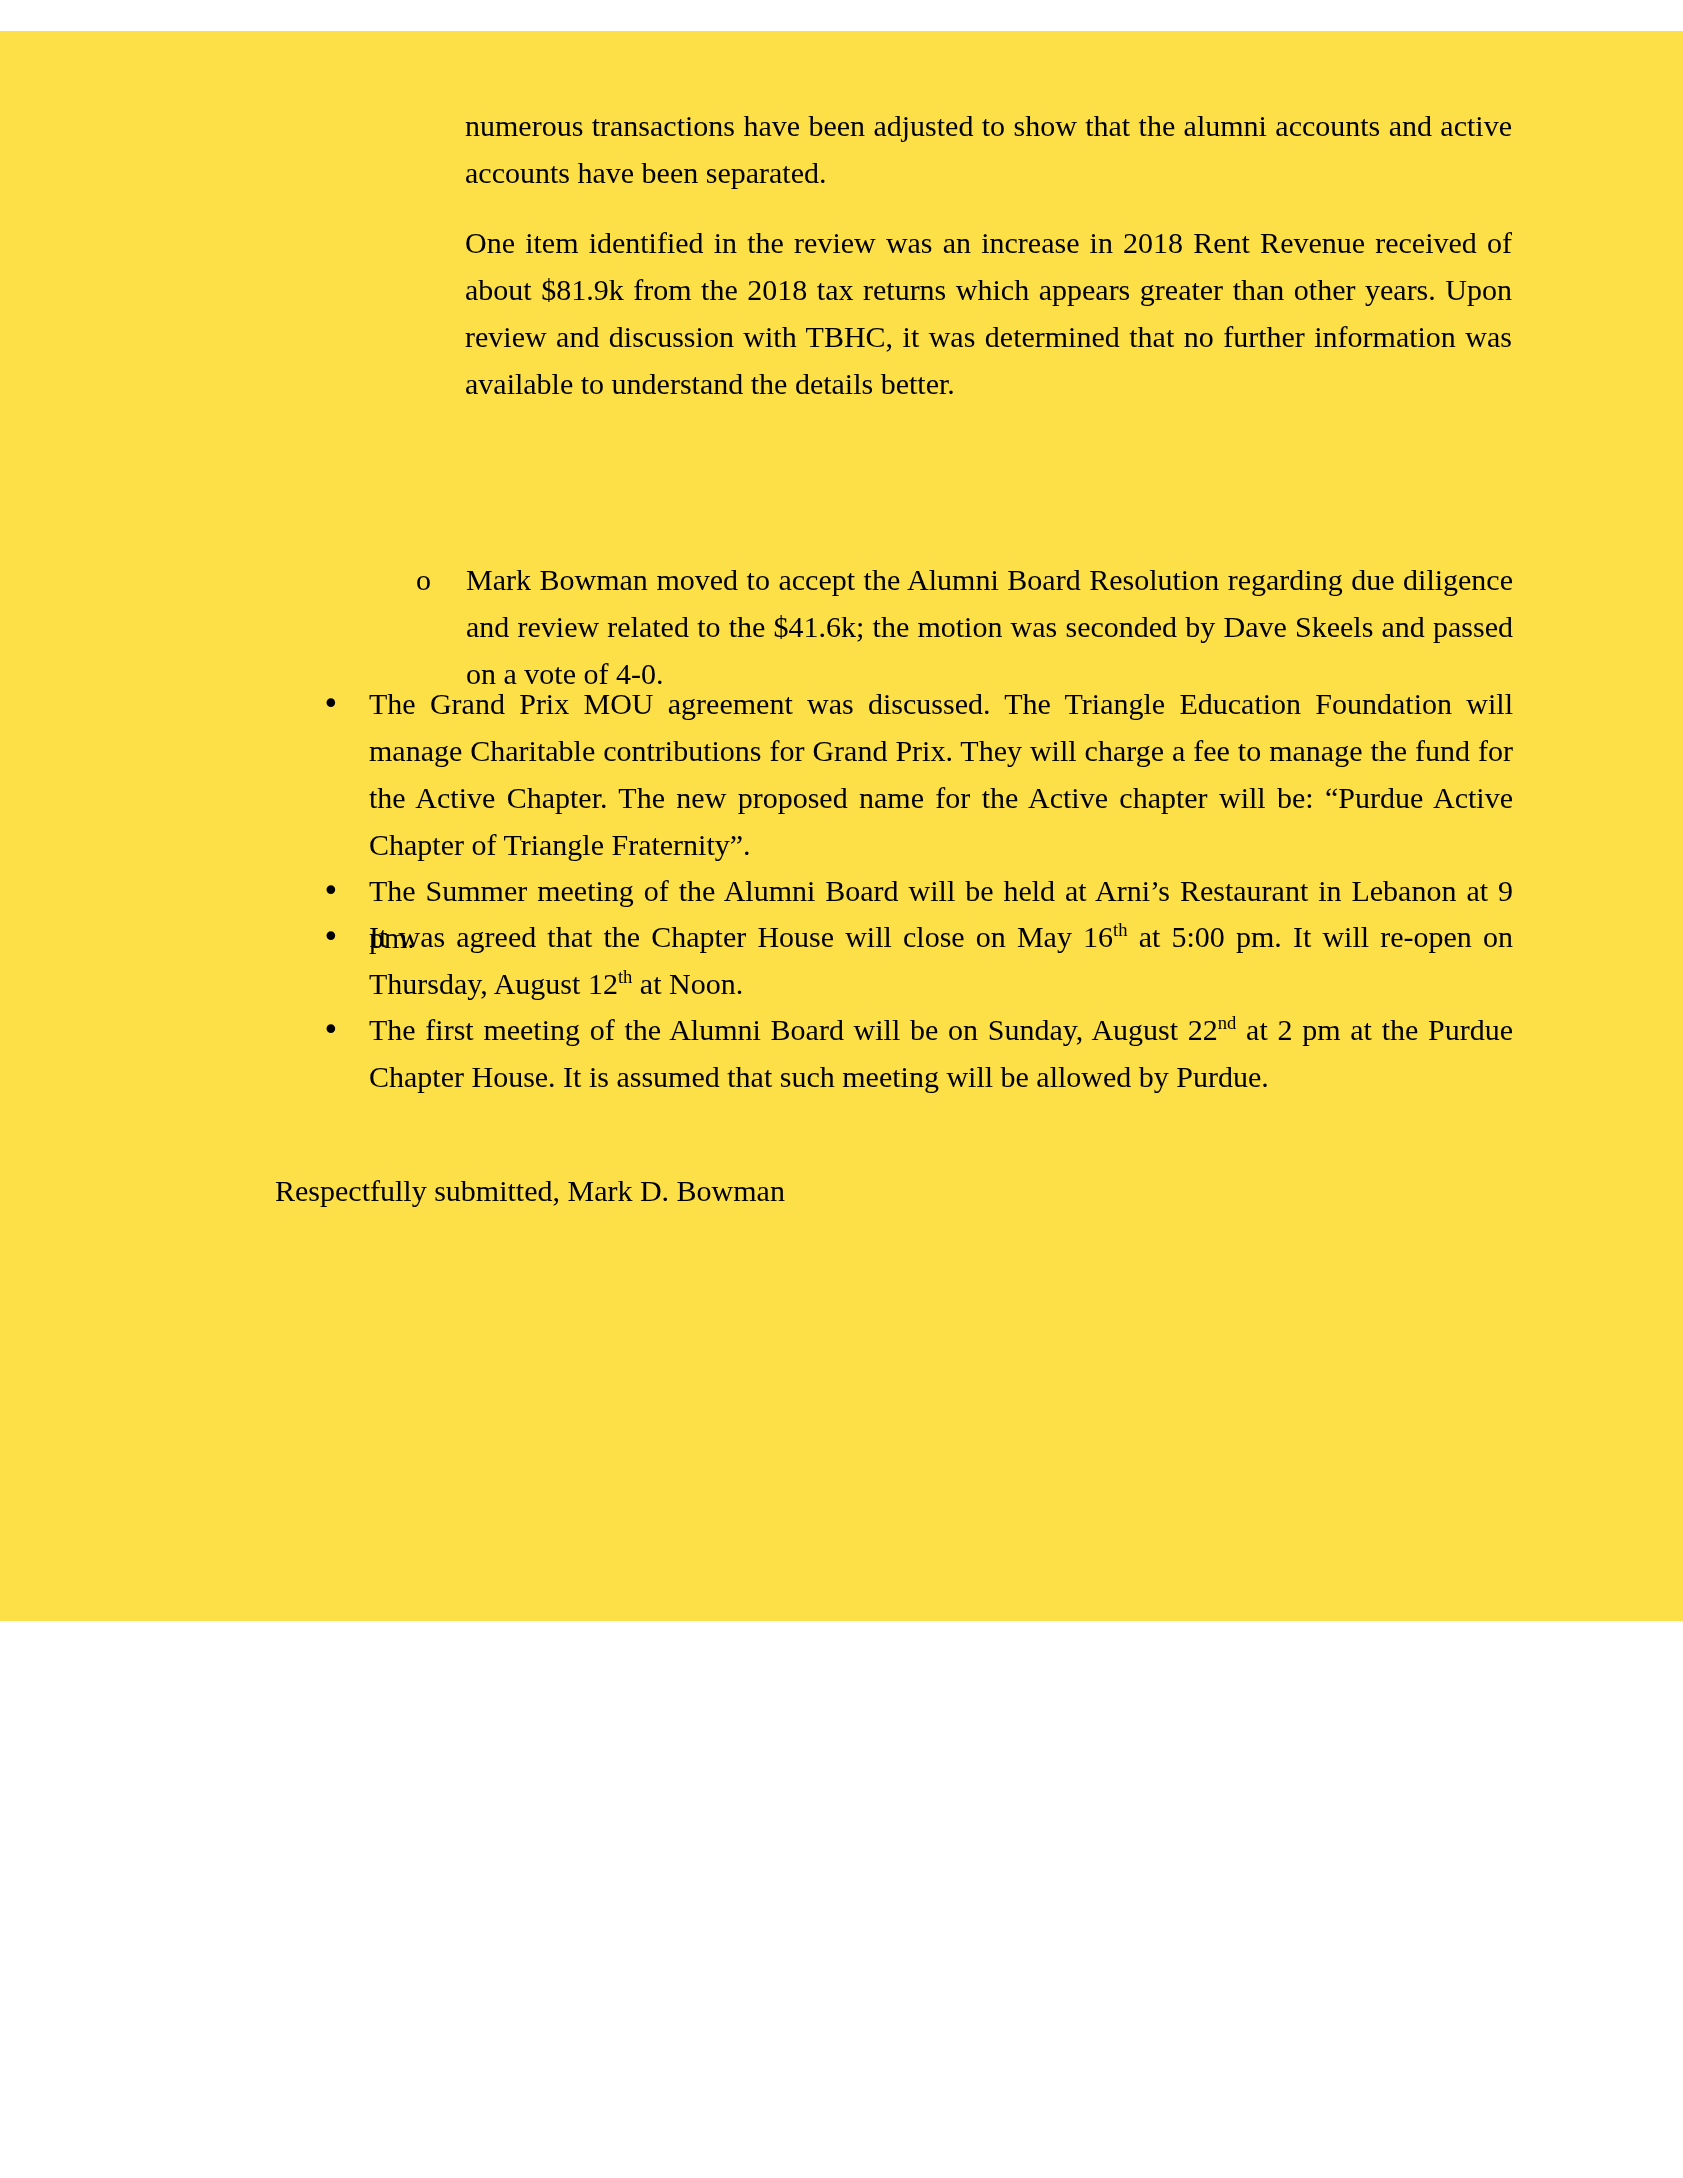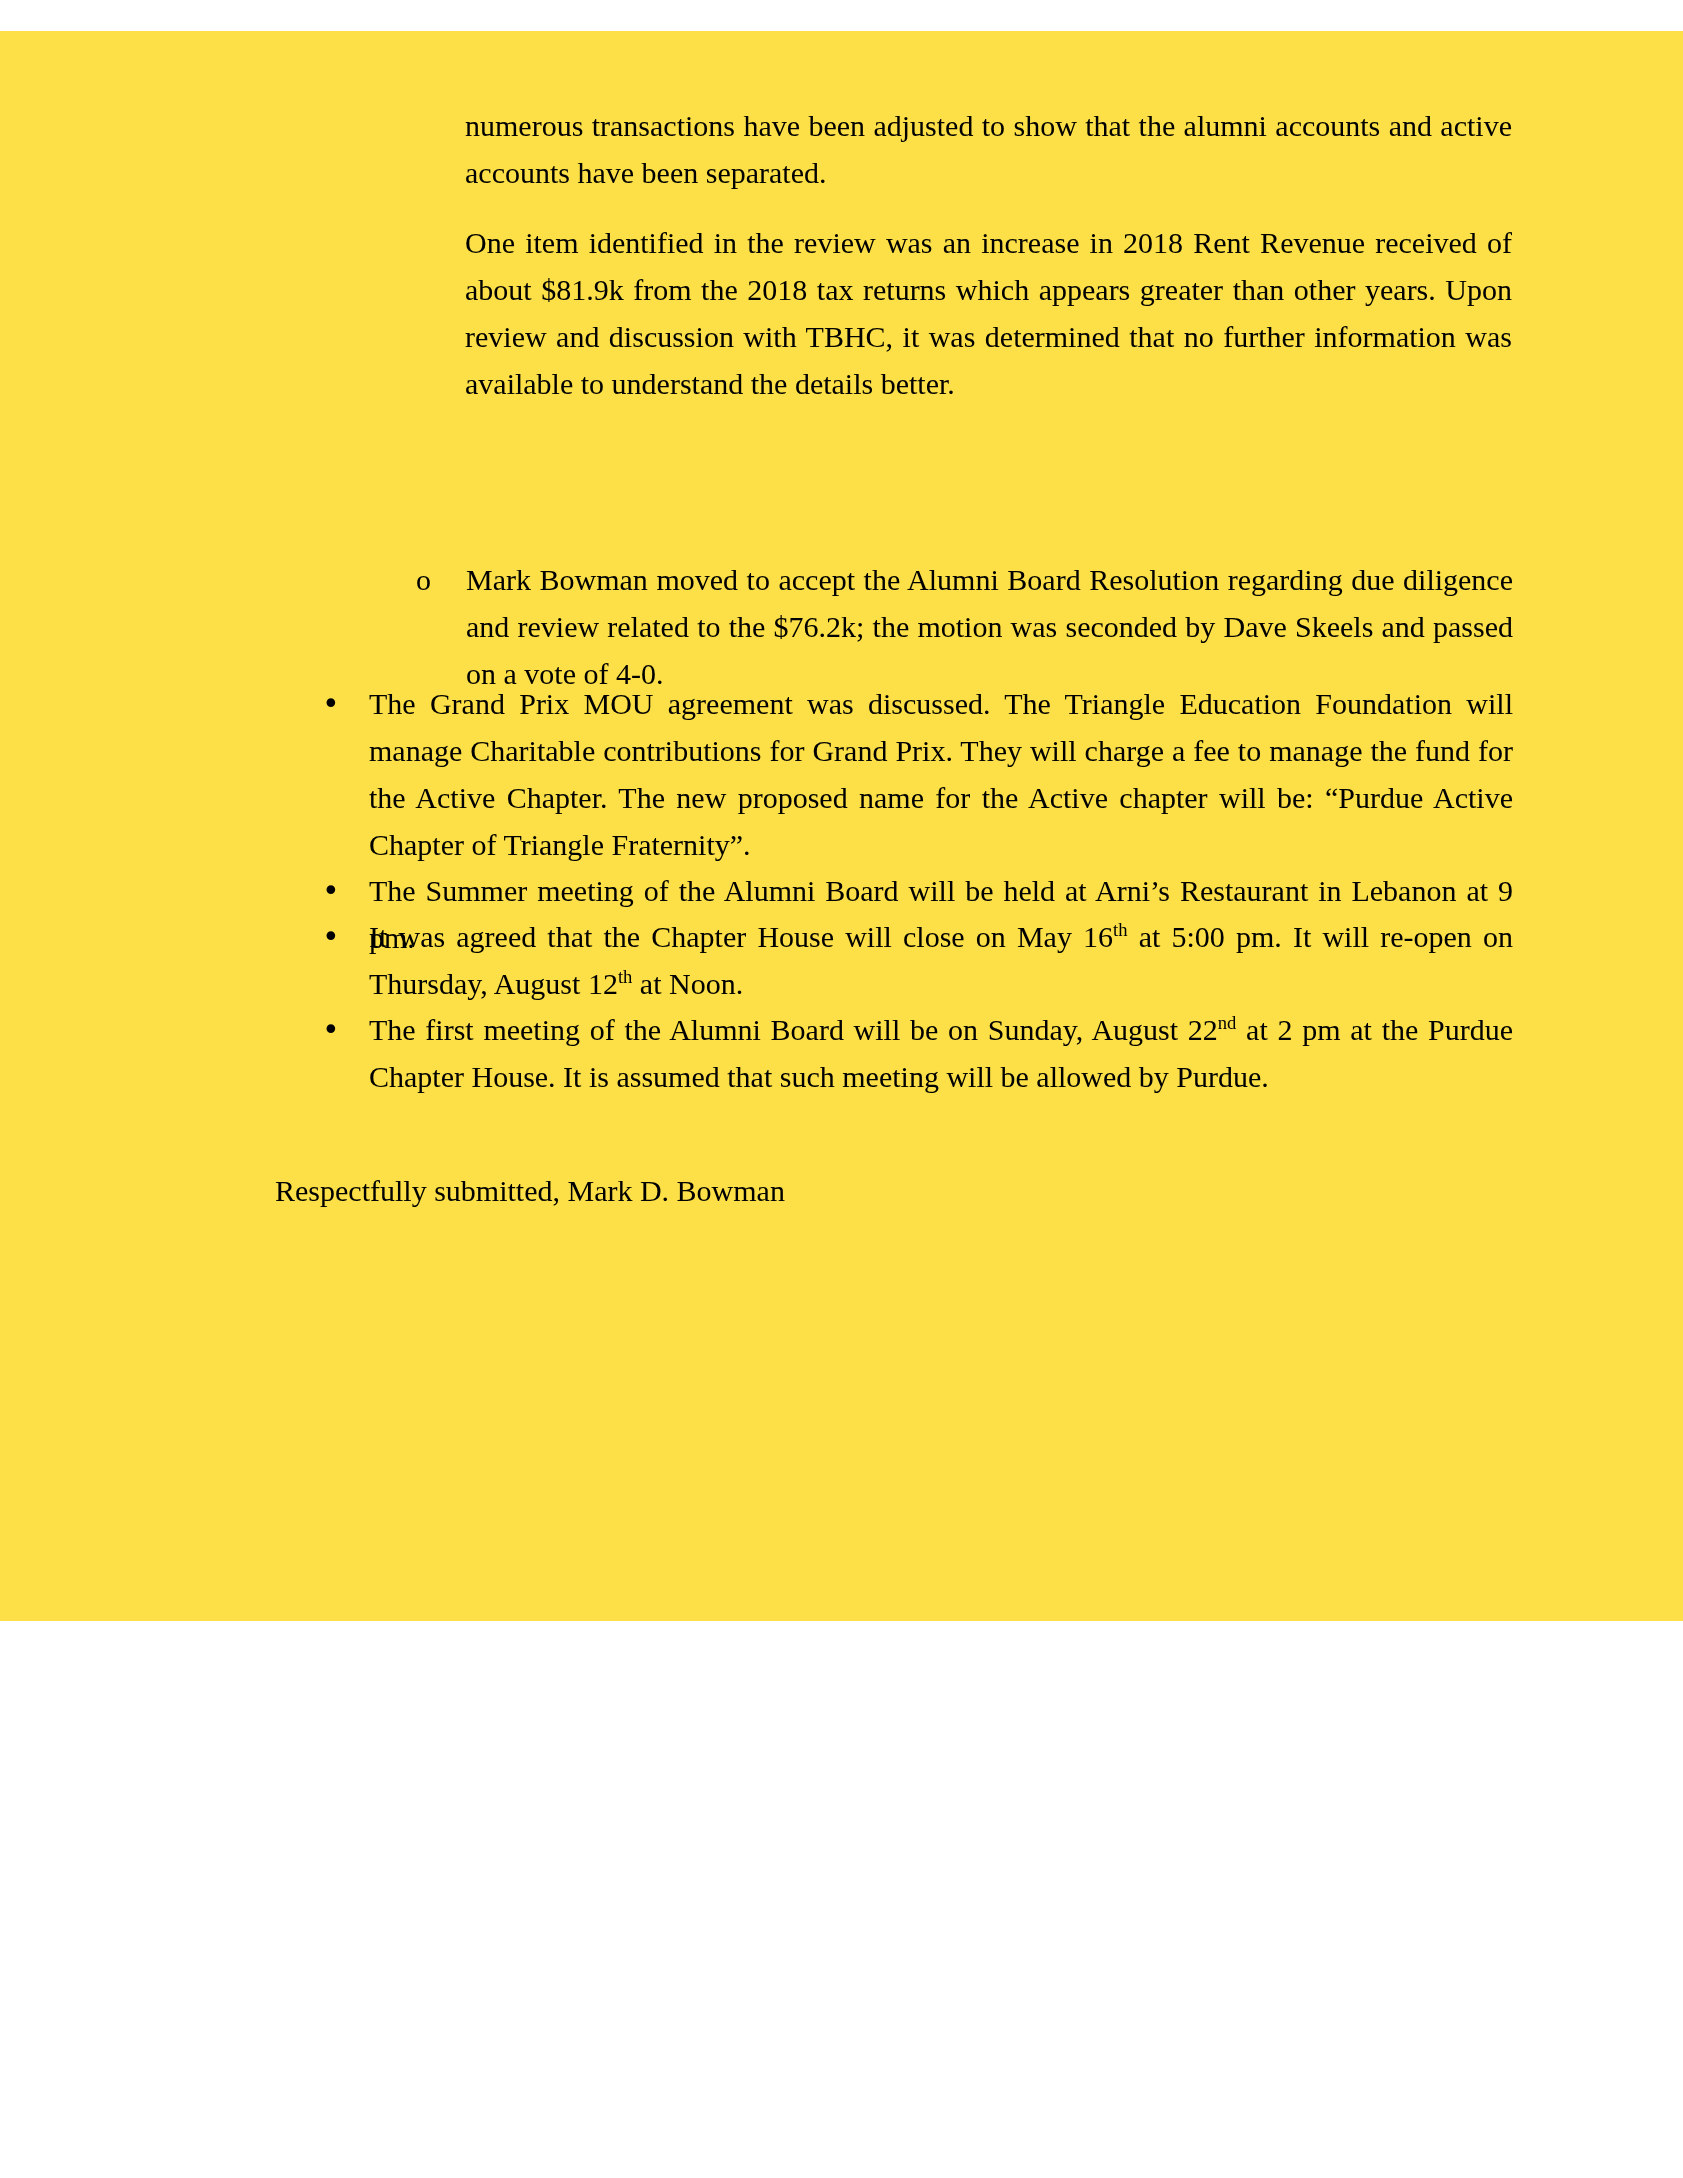--- a/index.html
+++ b/index.html
@@ -141,21 +141,21 @@
 
 <div class="page">
 
   <div class="body-para para-l1" style="top: 71px;">numerous transactions have been adjusted to show that the alumni accounts and active accounts have been separated.</div>
 
   <div class="body-para para-l1" style="top: 188px;">One item identified in the review was an increase in 2018 Rent Revenue received of about $81.9k from the 2018 tax returns which appears greater than other years. Upon review and discussion with TBHC, it was determined that no further information was available to understand the details better.</div>
 
 
   <div class="sub-bullet-row" style="top: 525px;">
     <span class="marker circ-glyph">o</span>
-    <div class="content">Mark Bowman moved to accept the Alumni Board Resolution regarding due diligence and review related to the $76.2k; the motion was seconded by Dave Skeels and passed on a vote of 4-0.</div>
+    <div class="content">Mark Bowman moved to accept the Alumni Board Resolution regarding due diligence and review related to the $41.6k; the motion was seconded by Dave Skeels and passed on a vote of 4-0.</div>
   </div>
 
   <div class="bullet-row" style="top: 649px;">
     <span class="marker disc-glyph">•</span>
     <div class="content">The Grand Prix MOU agreement was discussed. The Triangle Education Foundation will manage Charitable contributions for Grand Prix. They will charge a fee to manage the fund for the Active Chapter. The new proposed name for the Active chapter will be: “Purdue Active Chapter of Triangle Fraternity”.</div>
   </div>
 
   <div class="bullet-row" style="top: 836px;">
     <span class="marker disc-glyph">•</span>
     <div class="content">The Summer meeting of the Alumni Board will be held at Arni’s Restaurant in Lebanon at 9 pm.</div>

